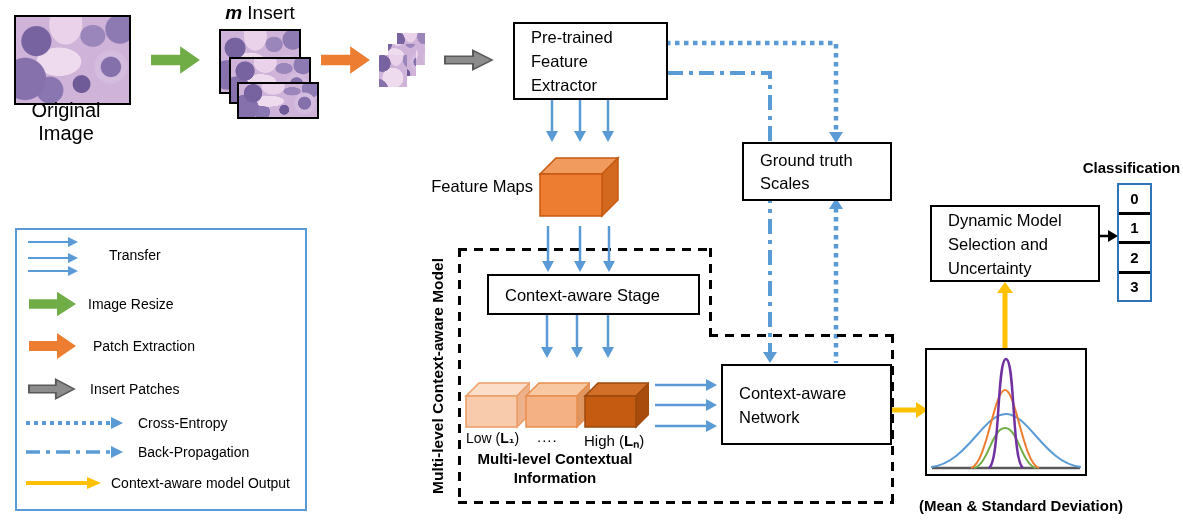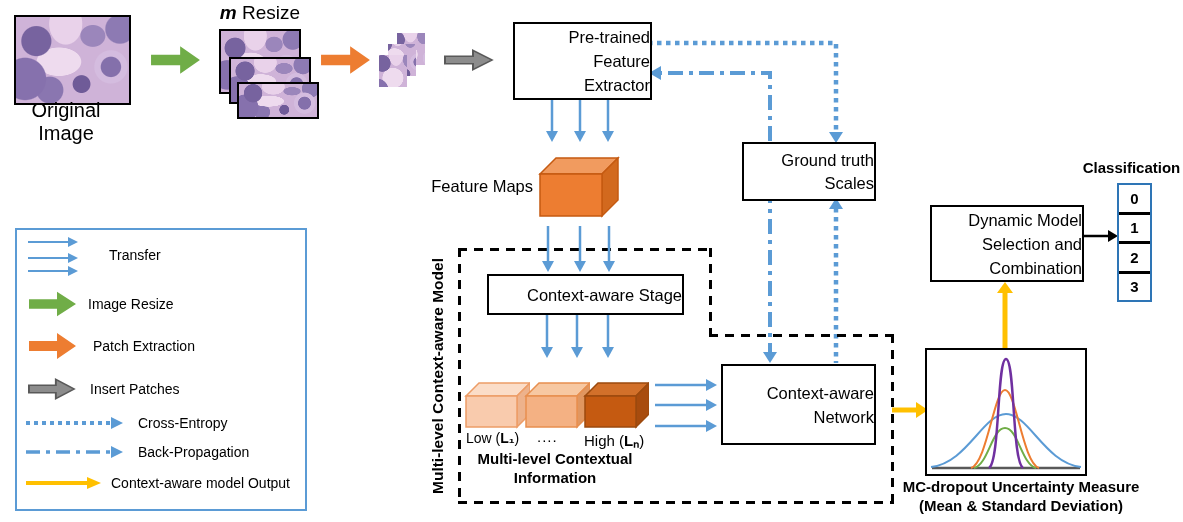--- a/index.html
+++ b/index.html
@@ -13,21 +13,21 @@
     radial-gradient(ellipse at 68% 22%, #9b86bb 0 11%, transparent 12%),
     radial-gradient(circle at 84% 58%, #8470ab 0 9%, #d4bcdf 10% 15%, transparent 16%),
     radial-gradient(circle at 58% 78%, #6f5b98 0 9%, transparent 10%),
     radial-gradient(ellipse at 44% 8%, #e9d2ea 0 18%, transparent 19%),
     radial-gradient(ellipse at 38% 52%, #eedbee 0 22%, transparent 23%),
     radial-gradient(circle at 92% 14%, #8d7ab3 0 11%, transparent 12%),
     radial-gradient(circle at 30% 85%, #8a76b0 0 12%, transparent 13%);}
   .histo-zoom{background-size:190% 190%;background-position:40% 35%;}
   
   .node{position:absolute;background:#fff;border:2px solid #000;display:flex;flex-direction:column;
-        align-items:flex-end;justify-content:center;text-align:center;z-index:3;}
+        align-items:flex-start;justify-content:center;text-align:center;z-index:3;padding-left:16px;}
   .node div{line-height:24px;font-size:16.5px;}
   
   .dashH{position:absolute;height:3px;z-index:1;
          background:repeating-linear-gradient(90deg,#000 0 9px,transparent 9px 16px);}
   .dashV{position:absolute;width:3px;z-index:1;
          background:repeating-linear-gradient(180deg,#000 0 9px,transparent 9px 16px);}
   .vlabel{position:absolute;writing-mode:vertical-rl;transform:rotate(180deg);
           font-weight:bold;font-size:15.5px;text-align:center;z-index:2;}
   .conn{position:absolute;z-index:1;}
   .lbl{position:absolute;z-index:3;}
@@ -50,21 +50,21 @@
 <div id="canvas">
 
   <div class="abs histo" style="left:14px;top:15px;width:113px;height:86px;border:2px solid #000;z-index:2;"></div>
   <div class="lbl ctr" style="left:2px;top:99px;width:128px;font-size:20px;">Original Image</div>
 
   <svg class="conn" style="left:150px;top:44px;" width="52" height="32" viewBox="0 0 100 60" preserveAspectRatio="none">
     <polygon points="2,20 58,20 58,4 96,30 58,56 58,40 2,40" fill="#70AD47"></polygon>
   </svg>
 
   <div class="lbl ctr" style="left:210px;top:2px;width:100px;font-size:19px;">
-    <span class="b" style="font-style:italic;">m</span><span> Resize</span>
+    <span class="b" style="font-style:italic;">m</span><span> Insert</span>
   </div>
   <div class="abs histo" style="left:219px;top:29px;width:78px;height:61px;border:2px solid #000;z-index:2;"></div>
   <div class="abs histo" style="left:229px;top:57px;width:78px;height:43px;border:2px solid #000;z-index:3;background-position:30% 60%;"></div>
   <div class="abs histo" style="left:237px;top:82px;width:78px;height:33px;border:2px solid #000;z-index:4;background-position:60% 40%;"></div>
 
   <svg class="conn" style="left:320px;top:44px;" width="52" height="32" viewBox="0 0 100 60" preserveAspectRatio="none">
     <polygon points="2,20 58,20 58,4 96,30 58,56 58,40 2,40" fill="#ED7D31"></polygon>
   </svg>
 
   <div class="abs histo histo-zoom" style="left:397px;top:33px;width:28px;height:32px;z-index:2;"></div>
@@ -212,32 +212,31 @@
 
   <div class="abs" style="left:925px;top:348px;width:158px;height:124px;border:2px solid #000;background:#fff;z-index:3;">
     <svg width="158" height="124" viewBox="0 0 158 124">
       <path d="M5 118 H153" stroke="#595959" stroke-width="2.5" fill="none"></path>
       <path d="M4 117 C 40 113, 56 64, 79 64 C 102 64, 118 113, 154 117" stroke="#5B9BD5" stroke-width="2" fill="none"></path>
       <path d="M47 118 C 61 115, 65 78, 78 78 C 91 78, 95 115, 109 118" stroke="#70AD47" stroke-width="2" fill="none"></path>
       <path d="M44 118 C 60 113, 67 40, 78 40 C 89 40, 96 113, 112 118" stroke="#ED7D31" stroke-width="2" fill="none"></path>
       <path d="M62 118 C 73 111, 70 9, 79 9 C 88 9, 85 111, 96 118" stroke="#7030A0" stroke-width="2.5" fill="none"></path>
     </svg>
   </div>
-  <div class="lbl ctr b" style="left:889px;top:478px;width:264px;font-size:15px;">MC-dropout Uncertainty Measure</div>
   <div class="lbl ctr b" style="left:889px;top:497px;width:264px;font-size:15px;">(Mean &amp; Standard Deviation)</div>
 
   <svg class="conn" style="left:994px;top:280px;" width="22" height="72" viewBox="0 0 22 72">
     <line x1="11" y1="68" x2="11" y2="12" stroke="#FFC000" stroke-width="5"></line>
     <polygon points="3,13 19,13 11,2" fill="#FFC000"></polygon>
   </svg>
 
   <div class="node" style="left:930px;top:205px;width:150px;height:73px;">
     <div>Dynamic Model</div>
     <div>Selection and</div>
-    <div>Combination</div>
+    <div>Uncertainty</div>
   </div>
 
   <svg class="conn" style="left:1078px;top:226px;" width="42" height="20" viewBox="0 0 42 20">
     <line x1="2" y1="10" x2="31" y2="10" stroke="#000" stroke-width="2.5"></line>
     <polygon points="30,4 30,16 40,10" fill="#000"></polygon>
   </svg>
 
   <div class="lbl ctr b" style="left:1080px;top:159px;width:103px;font-size:15px;">Classification</div>
   <div id="cls-table">
     <div class="cls-row">0</div>

